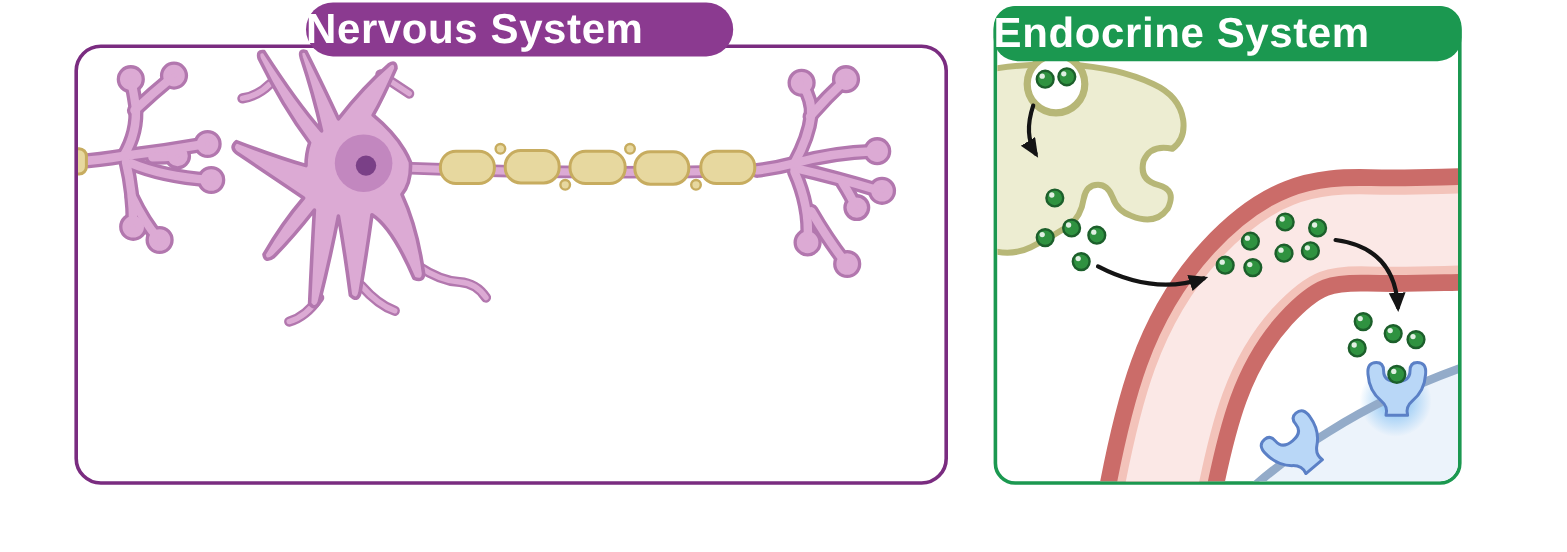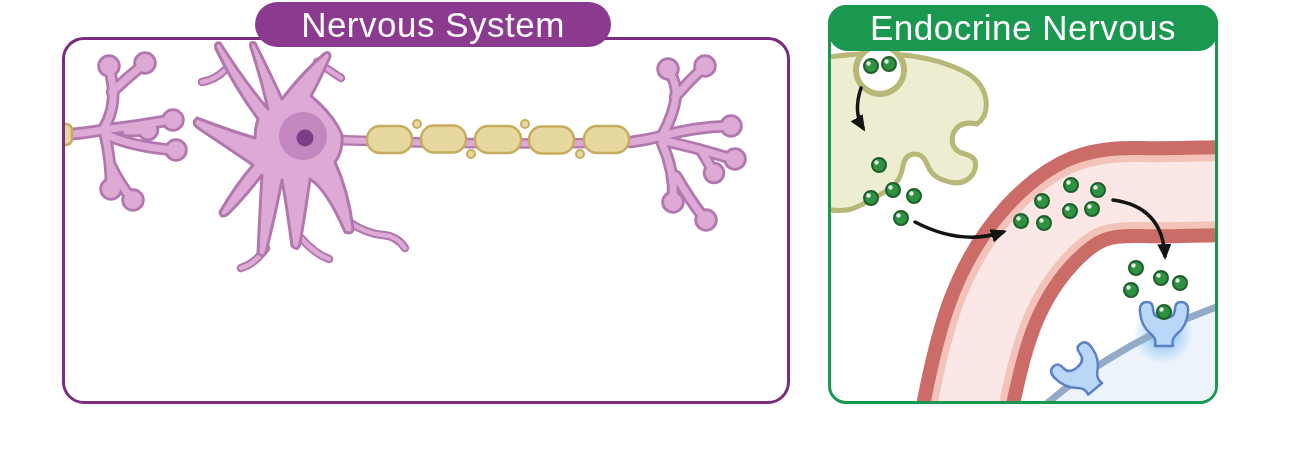--- a/index.html
+++ b/index.html
@@ -3,22 +3,22 @@
 <meta charset="utf-8">
 <style>
   html,body{margin:0;padding:0;}
   body{width:1306px;height:460px;position:relative;background:var(--canvas-bg,#fff);
        font-family:"Liberation Sans",sans-serif;overflow:hidden;}
   .panel{position:absolute;background:#ffffff;box-sizing:border-box;}
   #nervousPanel{left:62px;top:37px;width:728px;height:367px;
     border:3.5px solid var(--nervous-border);border-radius:22px;overflow:hidden;}
   #endocrinePanel{left:828px;top:5px;width:390px;height:399px;
     border:3px solid var(--endocrine-accent);border-radius:18px;overflow:hidden;}
-  .titleBox{position:absolute;display:flex;align-items:center;justify-content:center;
-    color:var(--title-text);font-weight:400;z-index:5;letter-spacing:.5px;}
+  .titleBox{position:absolute;display:flex;align-items:center;
+    color:var(--title-text);font-weight:700;z-index:5;letter-spacing:.5px;}
   #nervousTitle{left:255px;top:2px;width:356px;height:45px;font-size:35px;
     background:var(--nervous-accent);border-radius:23px;}
   #endocrineTitle{left:828px;top:5px;width:390px;height:46px;font-size:35px;
     background:var(--endocrine-accent);border-radius:20px;}
   .art{position:absolute;left:0;top:0;}
 
   
   .pass1{stroke:var(--neuron-outline);fill:var(--neuron-outline);
          stroke-width:12.5;stroke-linecap:round;stroke-linejoin:round;}
   .pass2{stroke:var(--neuron-fill);fill:var(--neuron-fill);
@@ -219,14 +219,14 @@
       <use href="#hormone" x="349" y="275"></use>
         <use href="#hormone" x="300" y="282"></use>
     </g>
 
     <use href="#goblet" class="receptor" transform="translate(333,316)"></use>
     <use href="#hormone" x="333" y="304"></use>
     <use href="#goblet" class="receptor" transform="translate(250,364) rotate(-40)"></use>
   </svg>
 </div>
 <div class="titleBox" id="endocrineTitle">
-  <span>Endocrine Nervous</span>
+  <span>Endocrine System</span>
 </div>
 
 </body></html>

